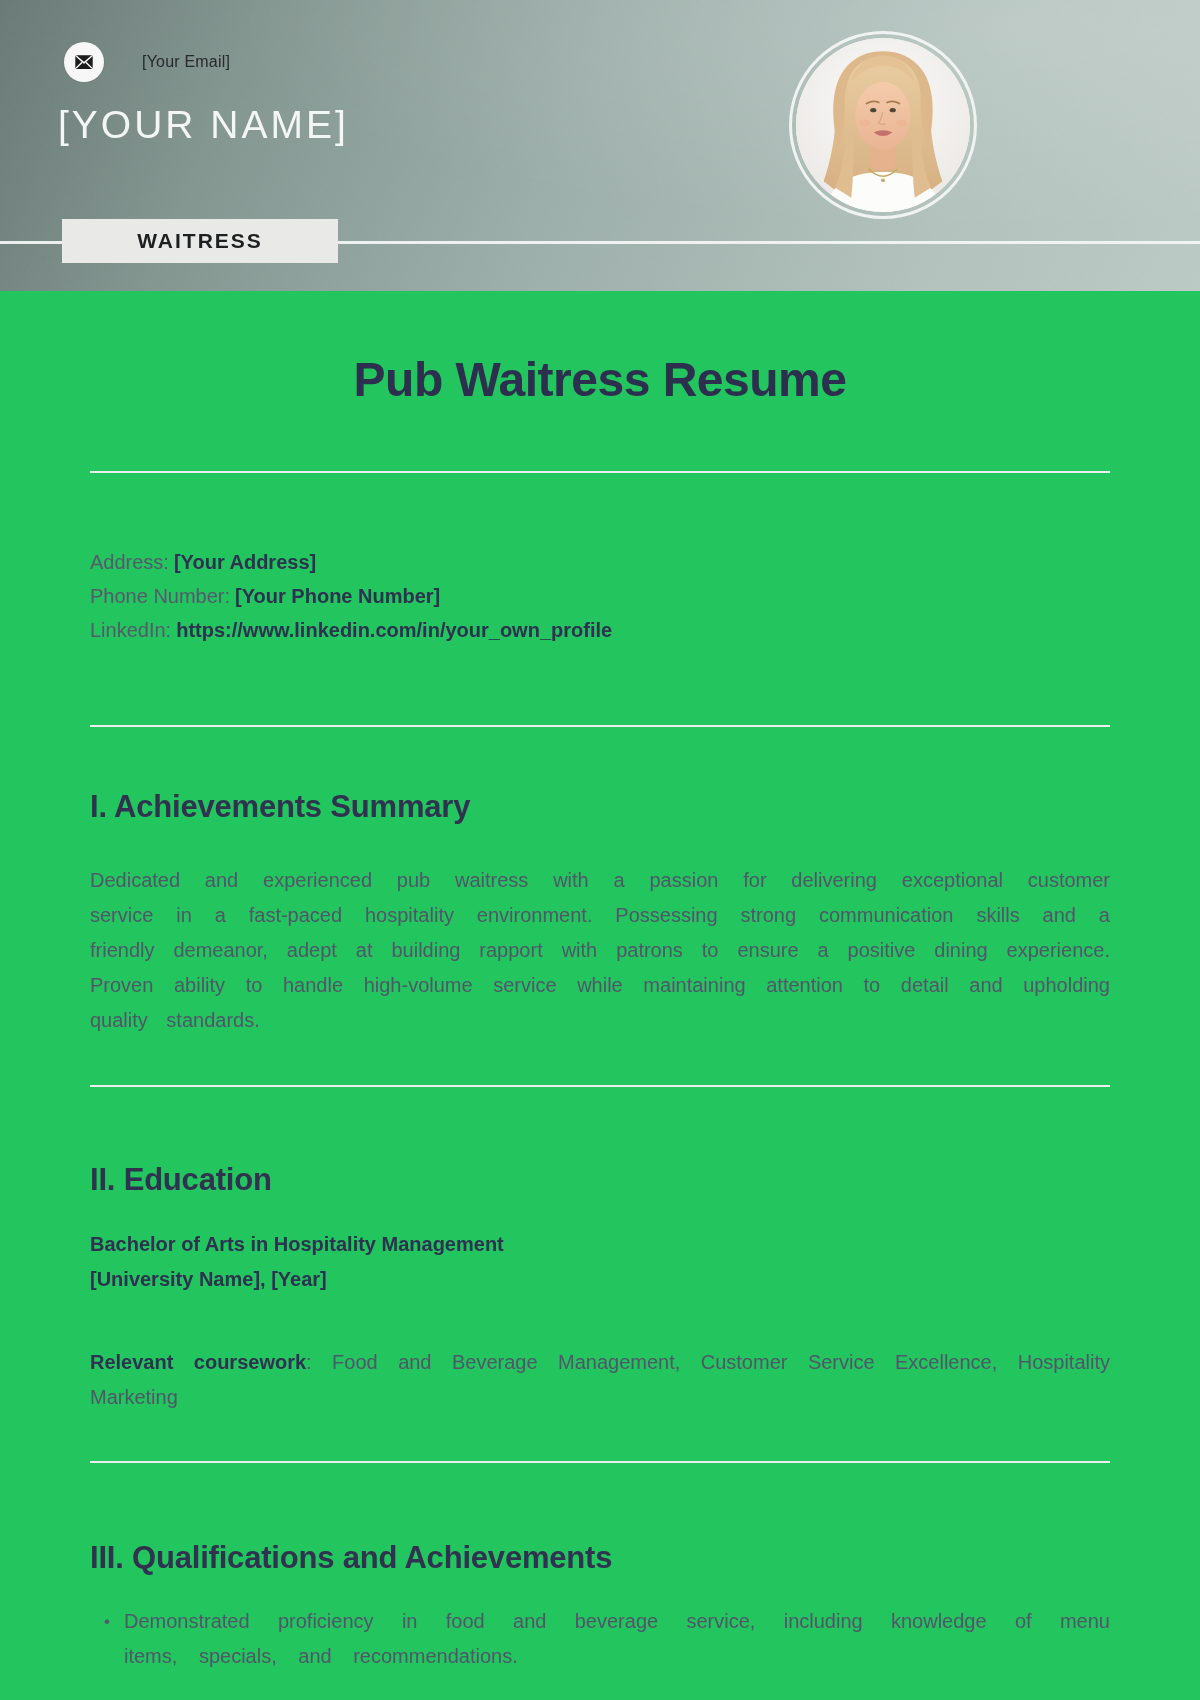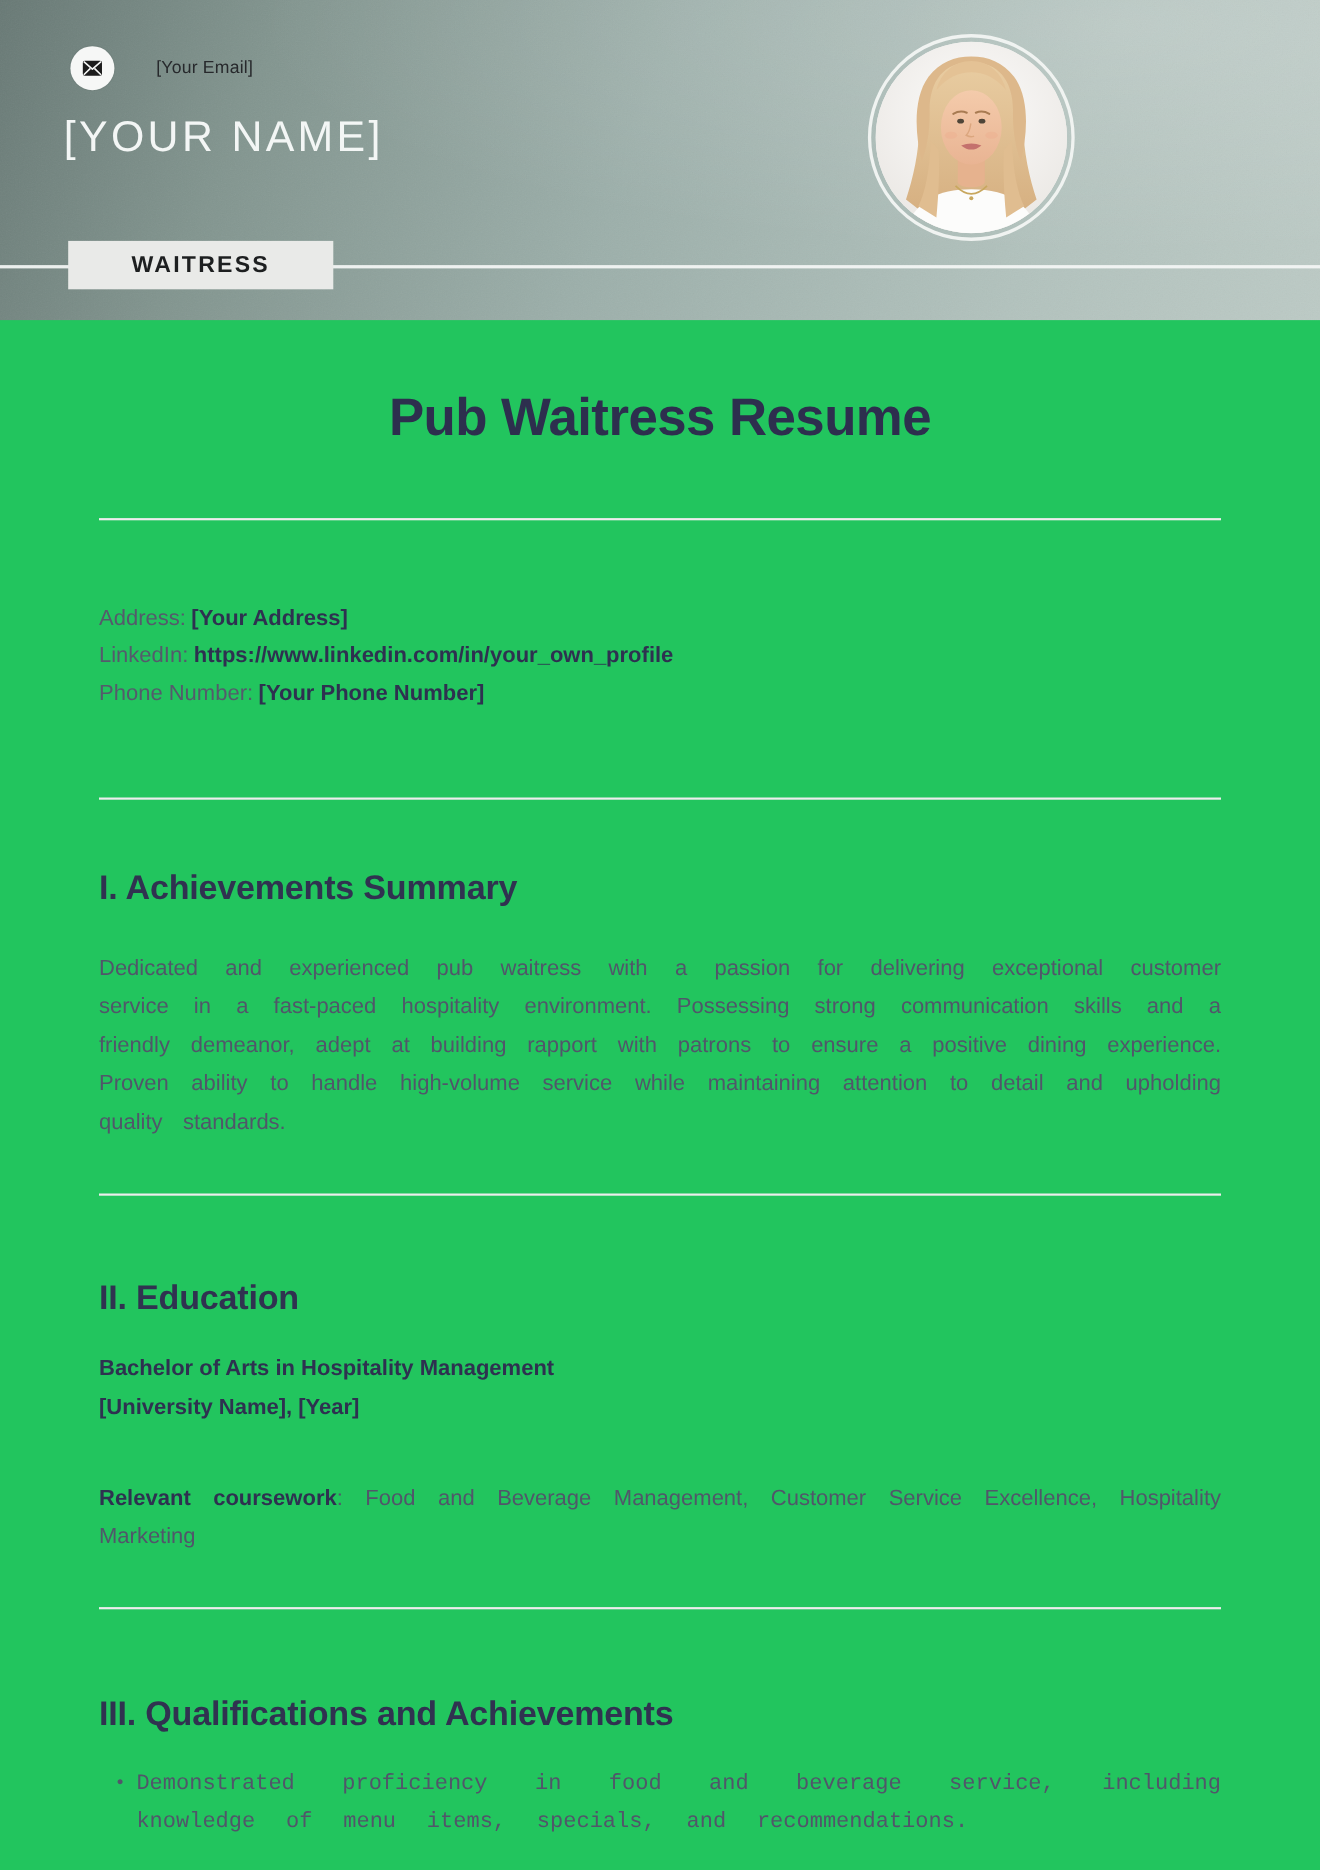--- a/index.html
+++ b/index.html
@@ -29,21 +29,21 @@
     width:40px;height:40px;border-radius:50%;background:#f6f7f6;
     display:flex;align-items:center;justify-content:center;
     box-shadow:0 0 0 1px rgba(0,0,0,0.03);
   }
   .email-label{margin-left:38px;font-size:16px;color:#27292c;letter-spacing:.2px;}
   .hero-name{
     position:absolute;top:103px;left:58px;margin:0;
     font-size:39px;font-weight:400;letter-spacing:3px;color:#f3f6f5;
   }
   .badge{
-    position:absolute;top:219px;left:62px;width:241px;height:44px;
+    position:absolute;top:219px;left:62px;width:276px;height:44px;
     background:#e9eae8;color:#1d1f20;
     font-size:21px;font-weight:700;letter-spacing:2px;
     text-align:center;line-height:44px;z-index:2;
   }
   .photo-wrap{
     position:absolute;top:31px;left:789px;
     width:188px;height:188px;box-sizing:border-box;
     border:3px solid #f0f3f1;border-radius:50%;
     padding:4px;z-index:2;
   }
@@ -81,21 +81,21 @@
   .summary-text{
     margin:36px 0 0;font-size:20px;line-height:35px;color:#51566a;
     text-align:justify;word-spacing:13px;
   }
   .degree-block{margin-top:27px;font-size:20px;line-height:35px;font-weight:700;color:#2e3150;}
   .coursework{
     margin-top:48px;font-size:20px;line-height:35px;color:#51566a;
     text-align:justify;word-spacing:13px;
   }
   .coursework .lbl{font-weight:700;color:#2e3150;}
-  .qual-list{margin:26px 0 0;padding:0 0 0 12px;list-style:none;font-family:Liberation Mono, monospace;}
+  .qual-list{margin:26px 0 0;padding:0 0 0 12px;list-style:none;}
   .qual-list li{
     position:relative;padding-left:22px;
     font-size:20px;line-height:35px;color:#51566a;
     text-align:justify;word-spacing:16px;
   }
   .qual-list li::before{
     content:"\2022";position:absolute;left:2px;top:0;
     color:#51566a;font-size:17px;word-spacing:0;
   }
 </style>
@@ -174,24 +174,24 @@
   <main>
     <h1 class="doc-title">Pub Waitress Resume</h1>
 
     <hr class="d1">
 
     <div class="contact">
       <div>
         <span class="lbl">Address:</span><span class="val">[Your Address]</span>
       </div>
       <div>
+        <span class="lbl">Phone Number:</span><span class="val">[Your Phone Number]</span>
+      </div>
+      <div>
         <span class="lbl">LinkedIn:</span><span class="val">https://www.linkedin.com/in/your_own_profile</span>
-      </div>
-      <div>
-        <span class="lbl">Phone Number:</span><span class="val">[Your Phone Number]</span>
       </div>
     </div>
 
     <hr class="d2">
 
     <section>
       <h2 class="sec-heading h-sum">I. Achievements Summary</h2>
       <p class="summary-text">Dedicated and experienced pub waitress with a passion for delivering exceptional customer service in a fast-paced hospitality environment. Possessing strong communication skills and a friendly demeanor, adept at building rapport with patrons to ensure a positive dining experience. Proven ability to handle high-volume service while maintaining attention to detail and upholding quality standards.</p>
     </section>
 

